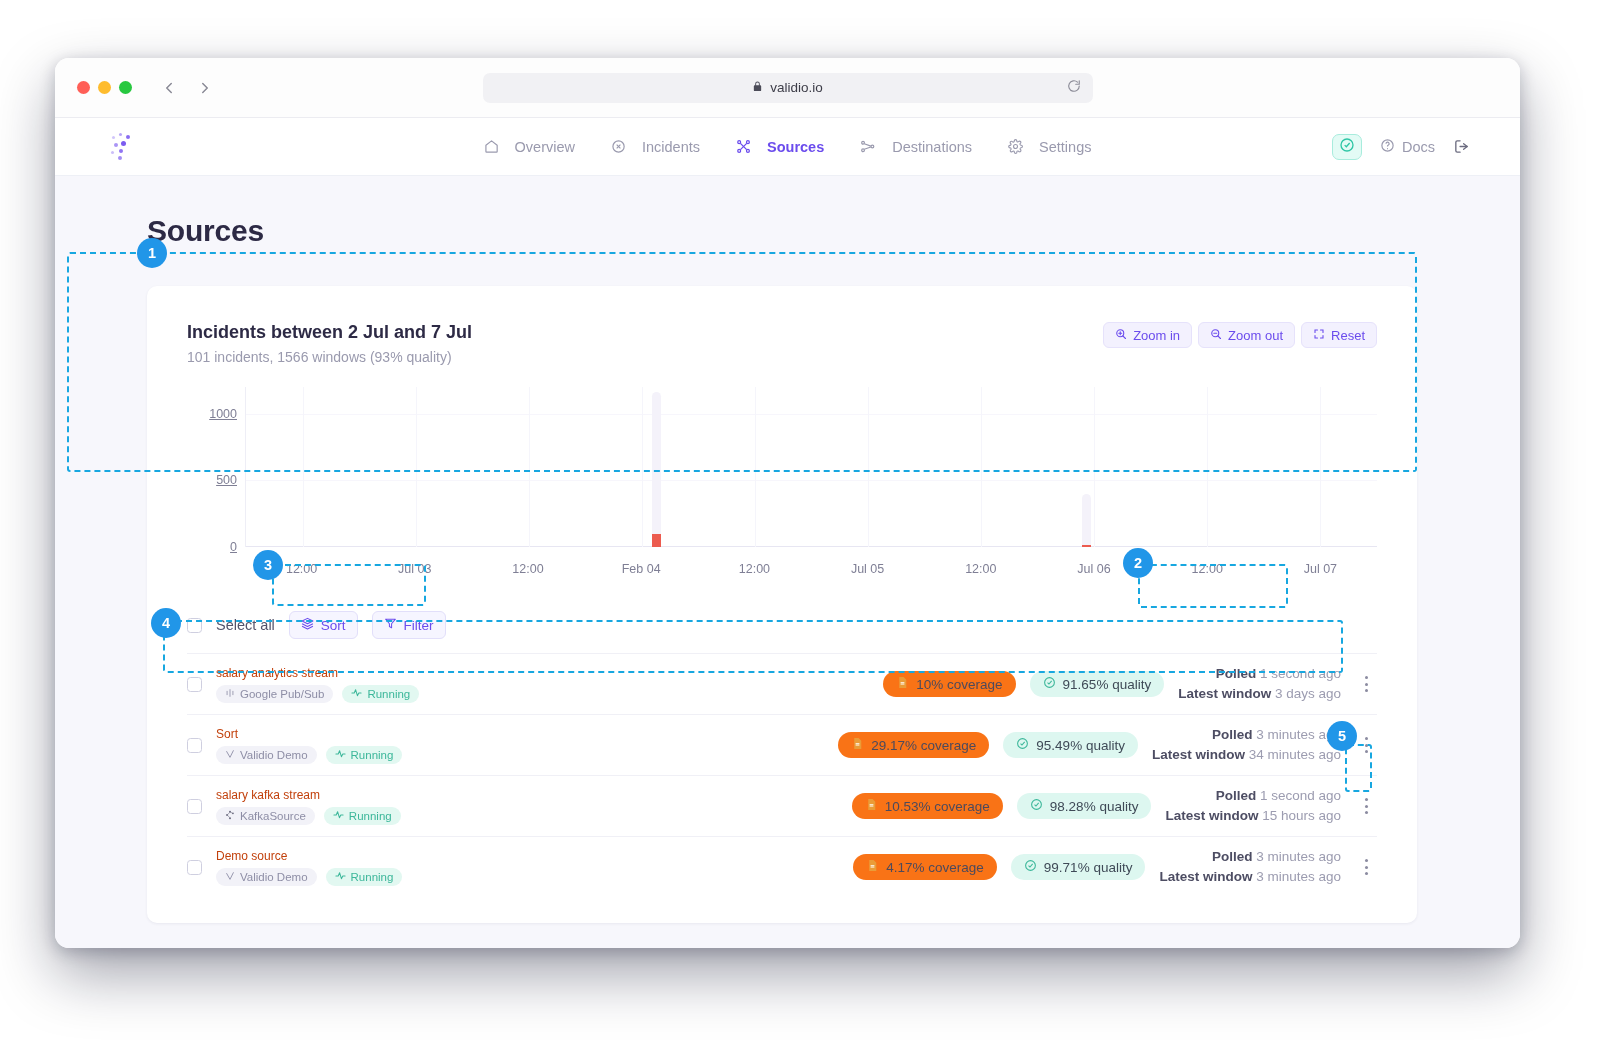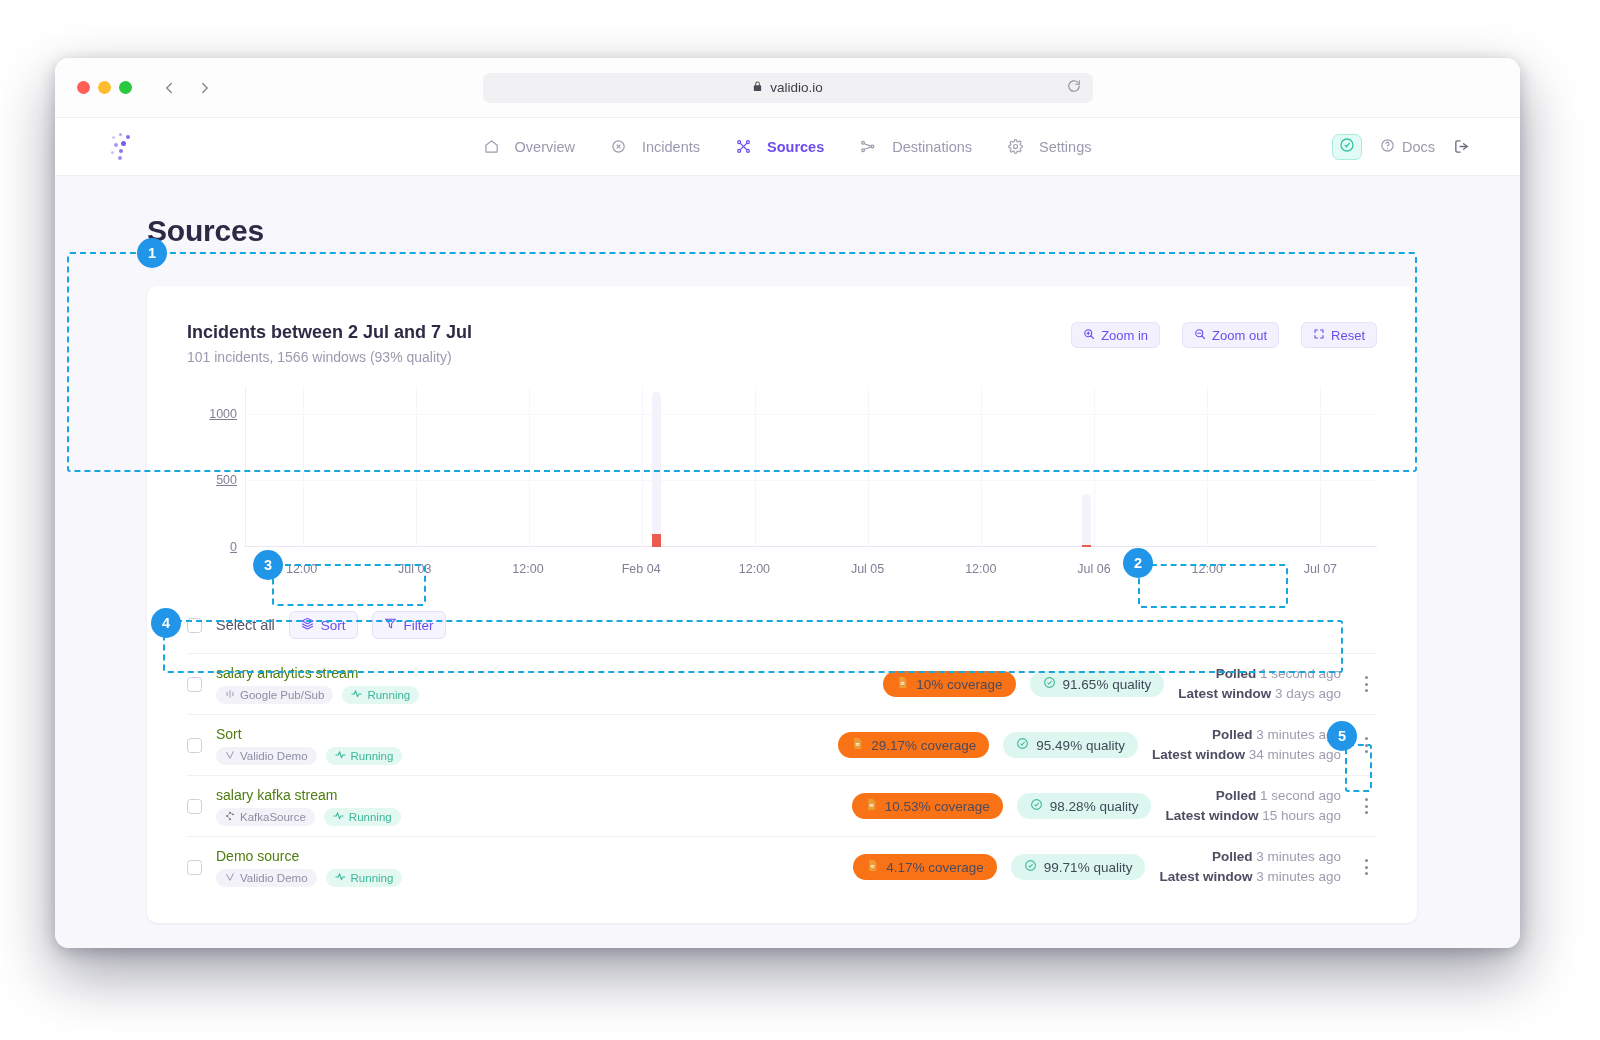--- a/index.html
+++ b/index.html
@@ -86,21 +86,21 @@
     background: #ffffff; border-radius: 10px;
     box-shadow: 0 1px 3px rgba(40,40,80,.07);
     padding: 0;
   }
 
   
   .chartpanel { padding: 36px 40px 10px 40px; position: relative; }
   .charthead { display: flex; align-items: flex-start; justify-content: space-between; }
   .chart-title { font-size: 18px; font-weight: bold; color: #2d2a45; }
   .chart-sub { font-size: 14px; color: #9a9aae; margin-top: 6px; }
-  .chart-actions { display: flex; gap: 22px; }
+  .chart-actions { display: flex; gap: 6px; }
   .chipbtn {
     height: 26px; padding: 0 11px; border-radius: 6px;
     background: #f3f1fe; color: #6b4ced;
     font-size: 13px; display: flex; align-items: center; gap: 6px;
     border: 1px solid #e6e2fb; cursor: pointer; white-space: nowrap;
   }
   .plotwrap { position: relative; height: 200px; margin-top: 22px; }
   .ylabels {
     position: absolute; left: 0; top: 0; width: 50px; height: 160px;
   }
@@ -158,21 +158,21 @@
 
   
   .srclist { padding: 0 40px 26px 40px; }
   .srcrow {
     height: 61px; border-top: 1px solid #f0f0f6;
     display: flex; align-items: center; position: relative;
   }
   .srcrow:last-child { border-bottom: none; }
   .srcleft { display: flex; align-items: center; gap: 14px; flex: 1; }
   .srcinfo { display: flex; flex-direction: column; gap: 5px; }
-  .srcname { font-size: 14px; color: #4d7c0f; }
+  .srcname { font-size: 12px; color: #c2410c; }
   .srctags { display: flex; gap: 9px; }
   .tag {
     height: 18px; padding: 0 9px; border-radius: 9px;
     font-size: 11.5px; display: flex; align-items: center; gap: 5px;
     white-space: nowrap;
   }
   .tag.type { background: #f2f2f8; color: #8e8ea6; }
   .tag.run { background: #e2f8f1; color: #3cb79a; }
   .srcright { display: flex; align-items: center; gap: 14px; }
   .metric {

